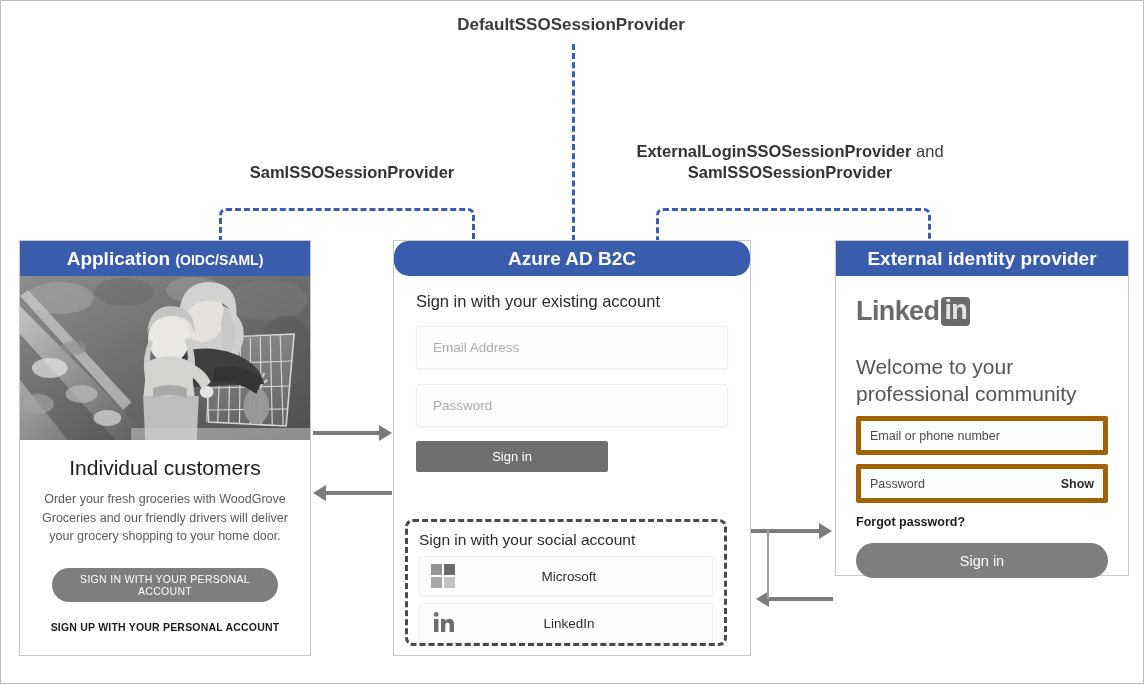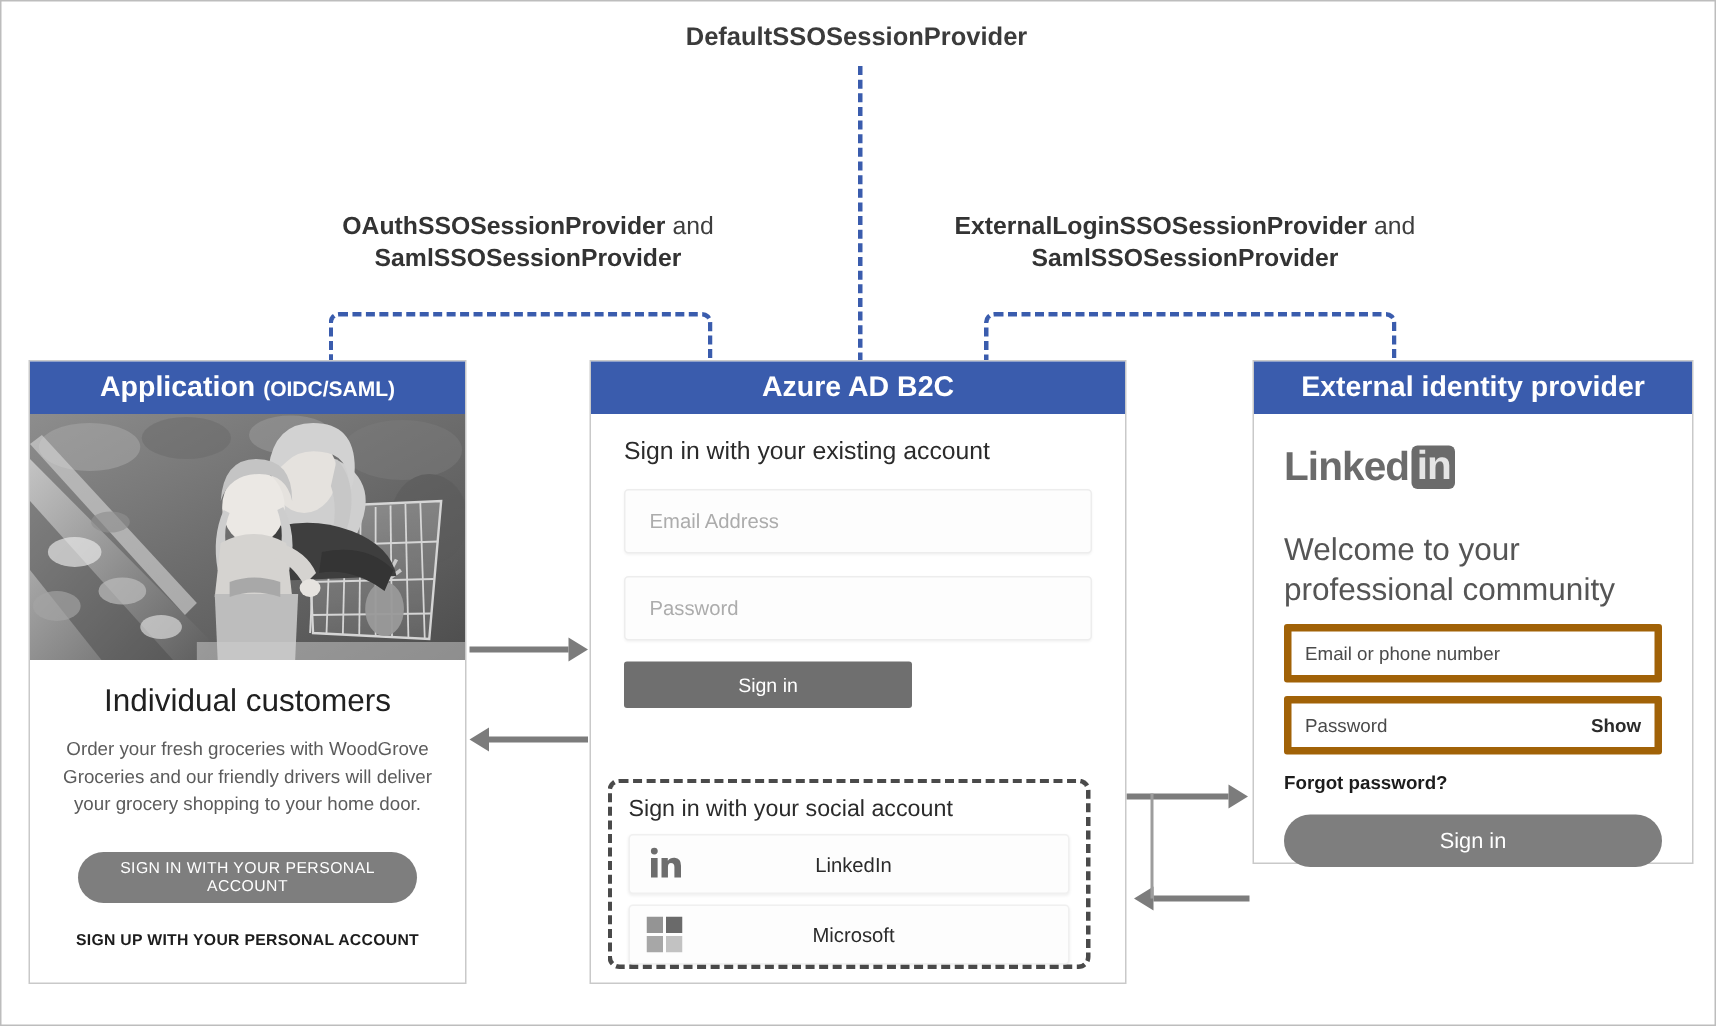--- a/index.html
+++ b/index.html
@@ -30,21 +30,21 @@
   .ghead-l{border-right:13px solid #7c7c7c;}
   .gline-v{position:absolute;width:2px;background:#9d9d9d;}
 
   
   .panel{position:absolute;background:#fff;border:1px solid #c9c9c9;box-sizing:border-box;}
   .panel-head{color:#fff;background:#3a5cad;text-align:center;box-sizing:border-box;}
   #panel-app{left:18px;top:239px;width:292px;height:416px;}
   #panel-app .panel-head{height:35px;line-height:35px;font-size:19px;font-weight:bold;}
   #panel-app .panel-head .sub{font-size:14px;font-weight:bold;}
   #panel-b2c{left:392px;top:239px;width:358px;height:416px;}
-  #panel-b2c .panel-head{height:35px;line-height:35px;font-size:19px;font-weight:bold;}
+  #panel-b2c .panel-head{height:35px;line-height:35px;font-size:19px;font-weight:bold;border-radius:15px;}
   #panel-idp{left:834px;top:239px;width:294px;height:336px;}
   #panel-idp .panel-head{height:35px;line-height:35px;font-size:19px;font-weight:bold;}
 
   
   .photo{position:relative;width:100%;height:164px;overflow:hidden;background:#808080;}
   .photo svg{display:block;width:100%;height:100%;}
   .app-body{padding:0 12px;text-align:center;}
   .app-title{font-size:21px;color:#202020;margin-top:16px;font-family:"Liberation Sans",sans-serif;}
   .app-desc{font-size:12.5px;color:#5b5b5b;line-height:18.5px;margin-top:10px;padding:0 6px;}
   .app-btn{margin:22px auto 0;width:226px;height:34px;border-radius:17px;background:#7e7e7e;color:#fff;
@@ -81,21 +81,21 @@
              display:flex;align-items:center;justify-content:center;}
 </style>
 </head>
 <body>
 
 <div id="root">
 
   <div class="toplabel" id="lbl-default">DefaultSSOSessionProvider</div>
 
   <div class="toplabel" id="lbl-oauth">
-    <span><b>OAuthSSOSessionProvider</b><span> and</span></span><br>
+    <br>
     <b>SamlSSOSessionProvider</b>
   </div>
 
   <div class="toplabel" id="lbl-external">
     <span><b>ExternalLoginSSOSessionProvider</b><span> and</span></span><br>
     <b>SamlSSOSessionProvider</b>
   </div>
 
   <div class="dash dash-v" id="conn-center" style="left:571px;top:43px;height:197px;"></div>
 
@@ -227,39 +227,39 @@
       <div class="b2c-field">Password</div>
       <div class="b2c-signin">Sign in</div>
     </div>
 
     <div class="social-box">
       <div class="social-title">Sign in with your social account</div>
 
       <div class="social-btn">
         <span class="social-ico">
           <svg width="24" height="24" viewBox="0 0 24 24" aria-hidden="true">
-            <circle cx="5.2" cy="3.4" r="2.3" fill="#6d6d6d"></circle>
-            <rect x="3" y="8" width="4.4" height="13" fill="#6d6d6d"></rect>
-            <path d="M10 8 h4.2 v1.9 q1.5 -2.3 4.6 -2.1 q4.2 .3 4.2 5.3 V21 h-4.4 v-7 q0 -2.6 -2.3 -2.6 q-2 0 -2 2.6 V21 H10 Z" fill="#6d6d6d"></path>
-          </svg>
-        </span>
-        <span class="social-lbl">LinkedIn</span>
-      </div>
-
-      <div class="social-btn">
-        <span class="social-ico">
-          <svg width="24" height="24" viewBox="0 0 24 24" aria-hidden="true">
             <rect x="0" y="0" width="11" height="11" fill="#949494"></rect>
             <rect x="13" y="0" width="11" height="11" fill="#6a6a6a"></rect>
             <rect x="0" y="13" width="11" height="11" fill="#a7a7a7"></rect>
             <rect x="13" y="13" width="11" height="11" fill="#c2c2c2"></rect>
           </svg>
         </span>
         <span class="social-lbl">Microsoft</span>
       </div>
+
+      <div class="social-btn">
+        <span class="social-ico">
+          <svg width="24" height="24" viewBox="0 0 24 24" aria-hidden="true">
+            <circle cx="5.2" cy="3.4" r="2.3" fill="#6d6d6d"></circle>
+            <rect x="3" y="8" width="4.4" height="13" fill="#6d6d6d"></rect>
+            <path d="M10 8 h4.2 v1.9 q1.5 -2.3 4.6 -2.1 q4.2 .3 4.2 5.3 V21 h-4.4 v-7 q0 -2.6 -2.3 -2.6 q-2 0 -2 2.6 V21 H10 Z" fill="#6d6d6d"></path>
+          </svg>
+        </span>
+        <span class="social-lbl">LinkedIn</span>
+      </div>
     </div>
   </div>
 
   <div class="panel" id="panel-idp">
     <div class="panel-head">
       <span>External identity provider</span>
     </div>
 
     <div class="idp-body">
       <div class="li-logo">

